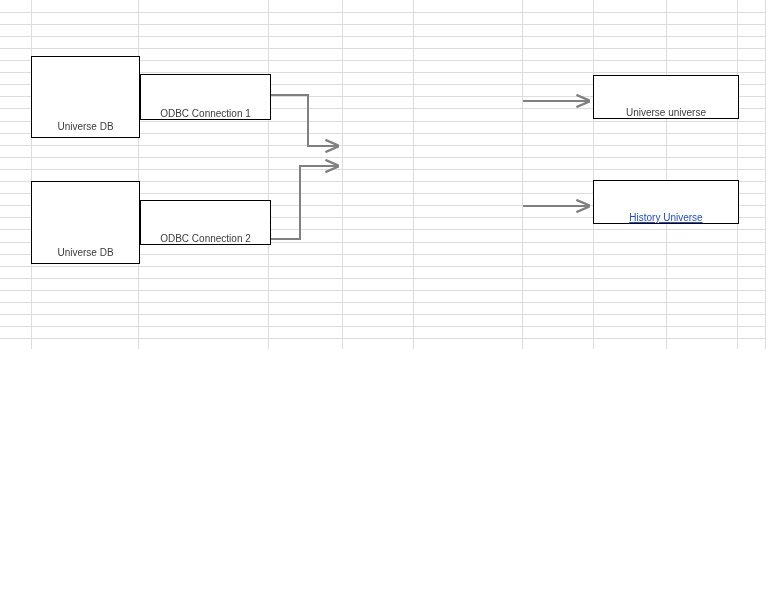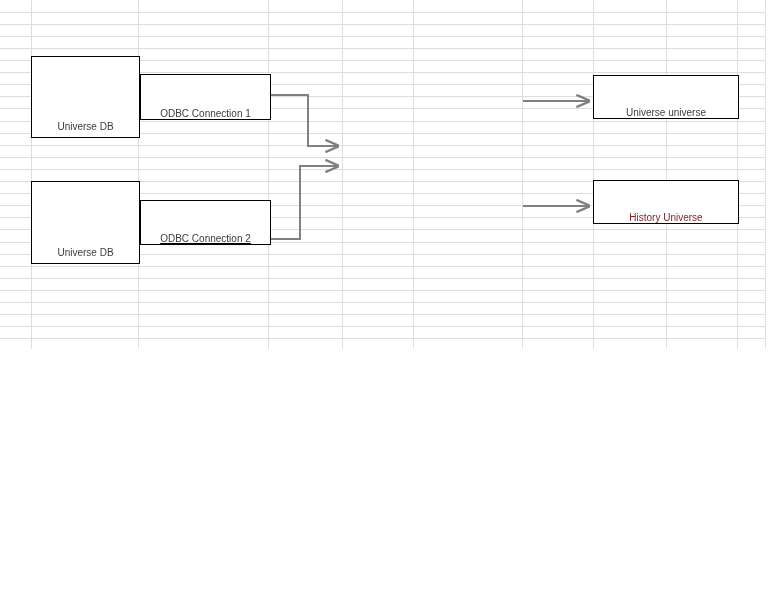--- a/index.html
+++ b/index.html
@@ -135,27 +135,27 @@
     </div>
 
     <div class="node-box strip" id="node-odbc-connection-1" style="left: 140px; top: 74px; width: 131px; height: 46px; border-color: rgb(0, 0, 0); background: rgb(255, 255, 255);">
       <span class="node-label" style="color: rgb(60, 60, 60);">ODBC Connection 1</span>
     </div>
 
     <div class="node-box" id="node-history-db" style="left: 31px; top: 181px; width: 109px; height: 83px; border-color: rgb(0, 0, 0); background: rgb(255, 255, 255);">
       <span class="node-label" style="color: rgb(60, 60, 60);">Universe DB</span>
     </div>
 
-    <div class="node-box strip" id="node-odbc-connection-2" style="left: 140px; top: 200px; width: 131px; height: 45px; border-color: rgb(0, 0, 0); background: rgb(255, 255, 255); text-decoration: underline;">
+    <div class="node-box strip" id="node-odbc-connection-2" style="left: 140px; top: 200px; width: 131px; height: 45px; border-color: rgb(0, 0, 0); background: rgb(255, 255, 255);">
       <span class="node-label" style="color: rgb(60, 60, 60);">ODBC Connection 2</span>
     </div>
 
 
     <div class="node-box strip" id="node-current-universe" style="left: 593px; top: 75px; width: 146px; height: 44px; border-color: rgb(0, 0, 0); background: rgb(255, 255, 255);">
       <span class="node-label" style="color: rgb(60, 60, 60);">Universe universe</span>
     </div>
 
     <div class="node-box strip" id="node-history-universe" style="left: 593px; top: 180px; width: 146px; height: 44px; border-color: rgb(0, 0, 0); background: rgb(255, 255, 255);">
-      <span class="node-label" style="color: #7f1d1d;">History  Universe</span>
+      <span class="node-label" style="color: #1d4ed8; text-decoration: underline;">History  Universe</span>
     </div>
 
   </div>
 </div>
 
 </body></html>

